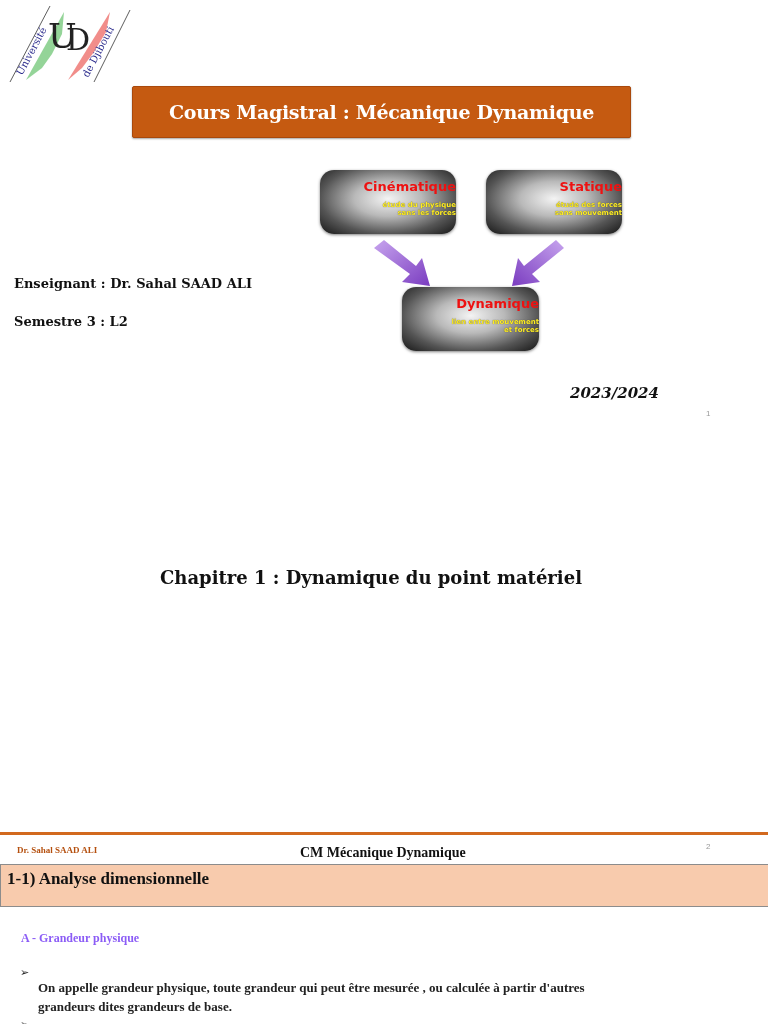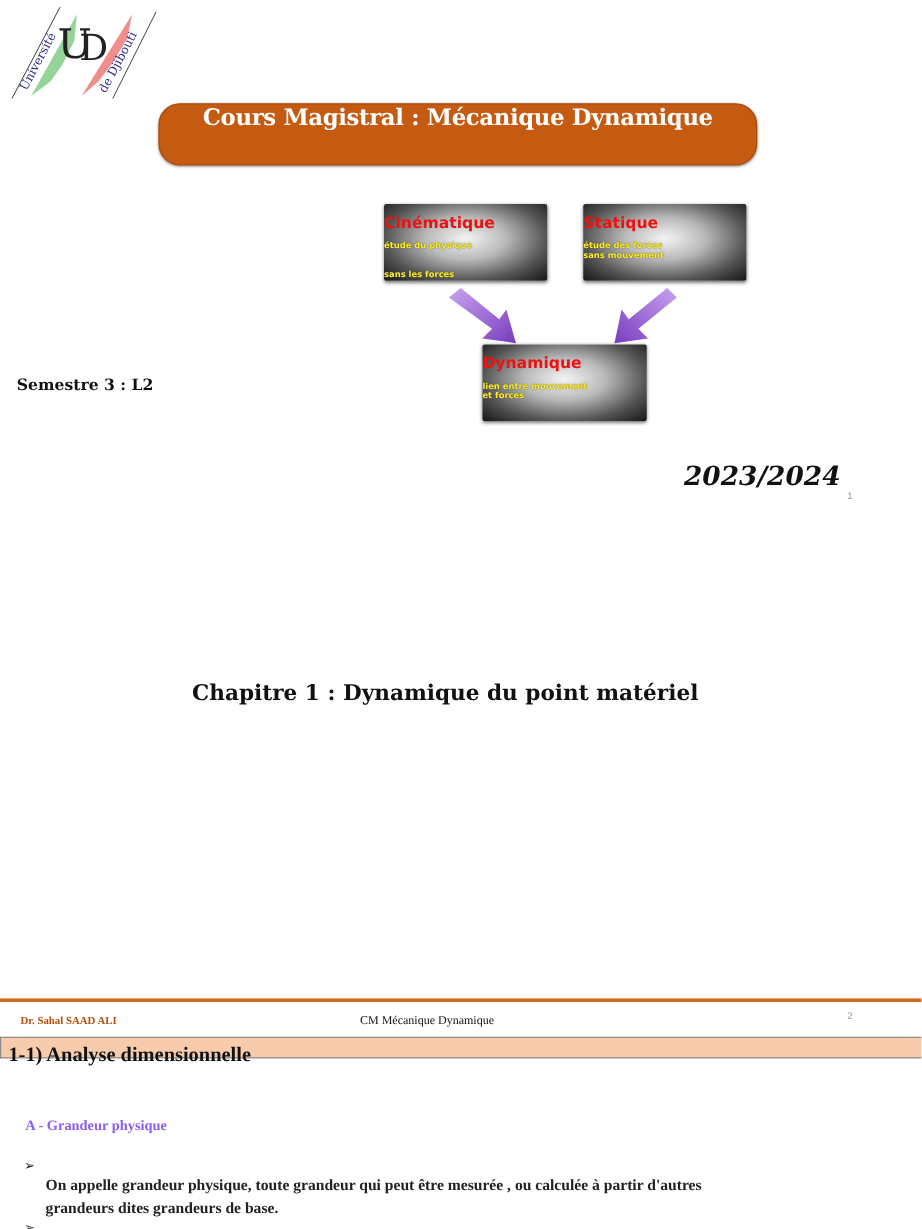--- a/index.html
+++ b/index.html
@@ -12,65 +12,65 @@
     .slide { position: absolute; left: 0; width: 768px; background: #fff; }
     #slide1 { top: 0; height: 432px; }
     #slide2-gap { top: 432px; height: 400px; }
 
     
     .logo { position: absolute; left: 2px; top: 4px; width: 130px; height: 80px; }
 
     
     .title-banner {
       position: absolute; left: 132px; top: 86px; width: 497px; height: 50px;
-      background: #c55a11; border-radius: 18px;
+      background: #c55a11; border-radius: 2px;
       box-shadow: 0 1px 2px rgba(0,0,0,0.35);
       border: 1px solid #a9490c;
-      display: flex; align-items: flex-start; justify-content: center;
+      display: flex; align-items: center; justify-content: center;
       color: #fff; font-family: "DejaVu Serif", serif; font-weight: bold;
       font-size: 19px; letter-spacing: -0.3px;
     }
 
     
     .dbox {
-      position: absolute; border-radius: 2px;
+      position: absolute; border-radius: 14px;
       background: radial-gradient(ellipse at 50% 45%, #f4f4f4 0%, #b9b9b9 35%, #555 70%, #151515 100%);
       box-shadow: 0 1px 3px rgba(0,0,0,0.5);
-      text-align: left; font-family: "DejaVu Sans", sans-serif;
+      text-align: right; font-family: "DejaVu Sans", sans-serif;
     }
     .dbox .dtitle { color: #ee1111; font-weight: bold; font-size: 13px; margin-top: 9px; }
     .dbox .dsub { color: #ffee22; font-weight: bold; font-size: 7px; line-height: 8px; margin-top: 7px;
       text-shadow: 0 0 1px #333; }
     #box-cine { left: 320px; top: 170px; width: 136px; height: 64px; }
     #box-stat { left: 486px; top: 170px; width: 136px; height: 64px; }
     #box-dyn  { left: 402px; top: 287px; width: 137px; height: 64px; }
 
     .arrow { position: absolute; }
 
     
     .info { position: absolute; left: 14px; font-weight: bold; font-size: 13px; color: #111; }
     #teacher { top: 276px; }
     #semester { top: 314px; text-align: right; }
 
-    .year { position: absolute; left: 570px; top: 384px; font-size: 22px; font-weight: bold; font-style: italic; color: #111; }
+    .year { position: absolute; left: 570px; top: 384px; font-size: 15px; font-weight: bold; font-style: italic; color: #111; }
     .pagenum { position: absolute; font-family: "Liberation Sans", sans-serif; font-size: 8px; color: #999; }
     #pn1 { left: 706px; top: 409px; }
 
     .chapter { position: absolute; left: 0; width: 742px; top: 567px; text-align: center;
       font-size: 18px; font-weight: bold; color: #111; }
 
     
     .orange-rule { position: absolute; left: 0; top: 832px; width: 768px; height: 3px; background: #d2691e; }
     .hdr-left { position: absolute; left: 17px; top: 845px; font-size: 9px; font-weight: bold; color: #b5500f;
       font-family: "Liberation Serif", serif; }
-    .hdr-center { position: absolute; left: 300px; top: 845px; font-size: 10px; font-weight: normal; color: #111;
+    .hdr-center { position: absolute; left: 300px; top: 845px; font-size: 14px; font-weight: bold; color: #111;
       font-family: "Liberation Serif", serif; }
     #pn2 { left: 706px; top: 842px; }
     .section-bar {
-      position: absolute; left: 0; top: 864px; width: 768px; height: 18px;
+      position: absolute; left: 0; top: 864px; width: 768px; height: 43px;
       background: #f8cbad; border-top: 1px solid #8c8c8c; border-bottom: 1px solid #8c8c8c; border-left: 1px solid #8c8c8c;
       box-sizing: border-box;
     }
     .section-title { position: absolute; left: 6px; top: 4px; font-size: 17px; font-weight: bold; color: #111;
       font-family: "Liberation Serif", serif; }
     .subhead { position: absolute; left: 21px; top: 931px; font-size: 12px; font-weight: bold; color: #8b5cf6;
       font-family: "Liberation Serif", serif; }
     .bullet { position: absolute; left: 20px; font-size: 13px; color: #222; font-family: "Liberation Serif", serif;
       line-height: 19px; }
     .bullet .mark { position: absolute; left: 0; top: 0; font-size: 11px; }
@@ -115,33 +115,34 @@
         <stop offset="0" stop-color="#c7a4ee"></stop>
         <stop offset="1" stop-color="#7a3cc0"></stop>
       </linearGradient>
     </defs>
     <polygon points="50,2 58,10 26,36 34,44 6,48 12,20 18,28" fill="url(#ag2)"></polygon>
   </svg>
 
   <div class="dbox" id="box-cine">
     <div class="dtitle">Cinématique</div>
     <div class="dsub">étude du physique</div>
-    <div class="dsub" style="margin-top:16px">sans les forces</div>
+    <div class="dsub" style="margin-top:0">sans les forces</div>
   </div>
   <div class="dbox" id="box-stat">
     <div class="dtitle">Statique</div>
     <div class="dsub">étude des forces</div>
     <div class="dsub" style="margin-top:0">sans mouvement</div>
   </div>
   <div class="dbox" id="box-dyn">
     <div class="dtitle">Dynamique</div>
     <div class="dsub">lien entre mouvement</div>
     <div class="dsub" style="margin-top:0">et forces</div>
   </div>
 
+  <div class="info" id="teacher">Enseignant : Dr. Sahal SAAD ALI</div>
   <div class="info" id="semester">Semestre 3 : L2</div>
 
   <div class="year">2023/2024</div>
   <div class="pagenum" id="pn1">1</div>
 </div>
 
 <div class="slide" id="slide2-gap"></div>
 <div class="chapter">Chapitre 1 : Dynamique du point matériel</div>
 
 <div class="orange-rule"></div>

